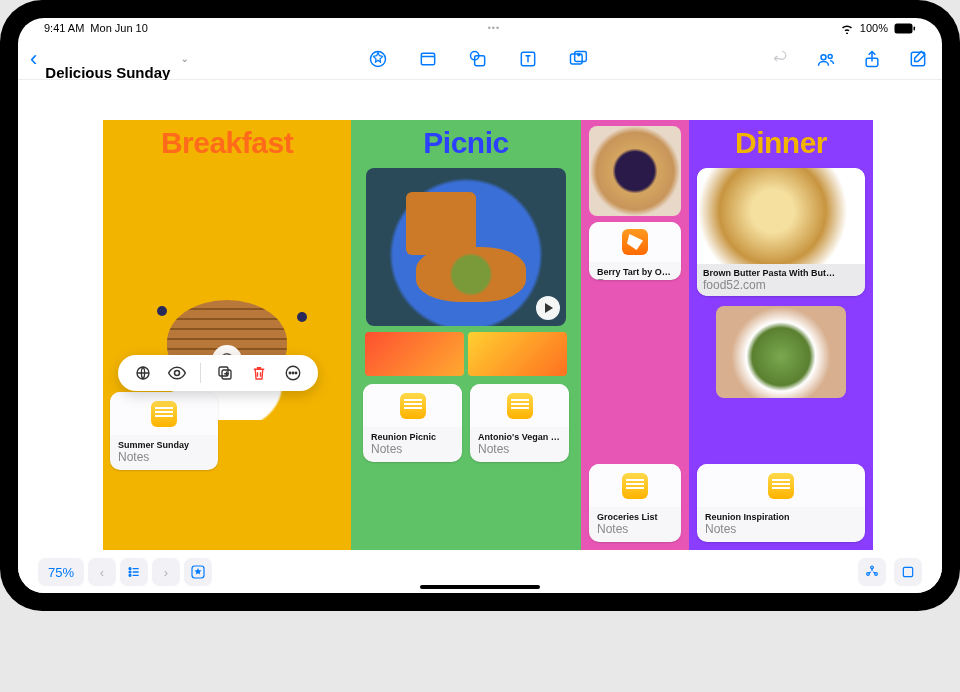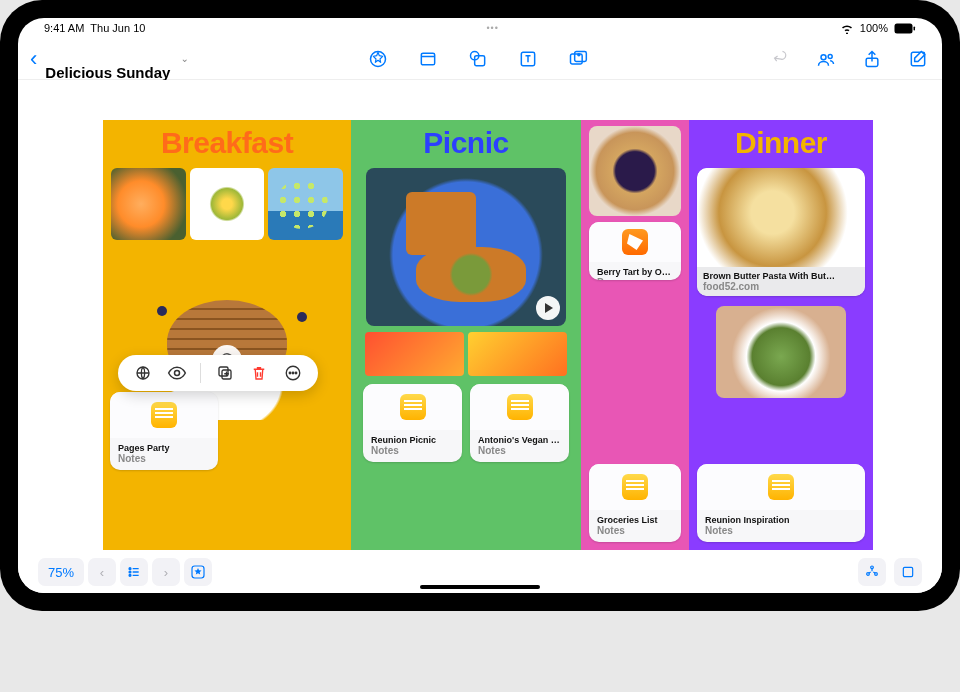--- a/index.html
+++ b/index.html
@@ -62,21 +62,21 @@
     background: #fff;
   }
   .board {
     position: absolute;
     left: 85px; top: 40px;
     width: 770px; height: 430px;
     display: flex;
   }
   .section { height: 100%; display: flex; flex-direction: column; padding-top: 6px; }
   .section h2 { font-size: 30px; font-weight: 700; text-align: center; margin-bottom: 8px; letter-spacing: -0.5px;}
-  .sec-breakfast { width: 248px; background: #f3b400; }
+  .sec-breakfast { width: 248px; background: #f3b400; align-items: center; }
   .sec-breakfast h2 { color: #ff6b1a; }
   .sec-lunch { width: 230px; background: #5fc267; }
   .sec-lunch h2 { color: #2c40ff; }
   .sec-tea { width: 108px; background: #e856b5; }
   .sec-tea h2 { color: #101010; font-size:28px;}
   .sec-dinner { width: 184px; background: #8a3cff; }
   .sec-dinner h2 { color: #f3b400; }
   
   .row3 { display:flex; gap:4px; padding: 0 8px; }
   .food-thumb { flex:1; border-radius:6px; height:72px; }
@@ -103,21 +103,21 @@
     background: #f7f7f9;
     border-radius: 10px;
     box-shadow: 0 1px 2px rgba(0,0,0,0.15);
     overflow:hidden;
     display:flex;
     flex-direction:column;
   }
   .card .card-top { flex:1; display:flex; align-items:center; justify-content:center; background:#fcfcfe; min-height:40px;}
   .card .card-bottom { padding: 5px 8px 6px; }
   .card .card-title { font-size: 9px; font-weight:600; color:#111; white-space:nowrap; overflow:hidden; text-overflow:ellipsis;}
-  .card .card-sub { font-size: 10px; color:#888;font-weight:bold; }
+  .card .card-sub { font-size: 12px; color:#888; }
   .notes-icon { width:26px; height:26px; background: linear-gradient(#ffd94a,#ffb300); border-radius:6px; position:relative;}
   .notes-icon::after{content:""; position:absolute; left:4px; top:6px; width:18px; height:2px; background:#fff; box-shadow: 0 4px 0 #fff, 0 8px 0 #fff;}
   .pages-icon { width:26px; height:26px; background: linear-gradient(#ff9a20,#ff6a00); border-radius:6px; position:relative;}
   .pages-icon::after{content:""; position:absolute; left:5px; top:5px; width:16px; height:16px; background:#fff; clip-path: polygon(15% 0, 100% 40%, 60% 100%, 0 60%);}
   
   .cards-row { display:flex; gap:8px; padding: 4px 12px 8px; }
   .cards-row .card { flex:1; height:78px;}
   
   .single-card-col { padding: 4px 8px 8px; }
   .single-card-col .card { width:100%; height:78px;}
@@ -191,21 +191,21 @@
 </style>
 </head>
 <body>
 
 <div class="device">
   <div class="screen">
 
     <div class="statusbar">
       <div class="left">
         <span>9:41 AM</span>
-        <span>Thu Jun 10</span>
+        <span>Mon Jun 10</span>
       </div>
       <div class="dots">•••</div>
       <div class="right">
         <span class="wifi-icon">
           <svg width="14" height="11" viewBox="0 0 14 11">
               <path d="M7 9.5a1 1 0 100 2 1 1 0 000-2zM4.5 7a5 5 0 015 0l-1 1.2a3.2 3.2 0 00-3 0zM2 4.2a9 9 0 0110 0l-1 1.3a7 7 0 00-8 0z" fill="currentColor"></path>
             </svg>
         </span>
         <span>100%</span>
         <span class="battery-icon">
@@ -389,21 +389,21 @@
           </div>
         </div>
 
       </div>
 
       <div class="card note-summer">
         <div class="card-top">
             <div class="notes-icon"></div>
           </div>
         <div class="card-bottom">
-          <div class="card-title">Pages Party</div>
+          <div class="card-title">Summer Sunday</div>
           <div class="card-sub">Notes</div>
         </div>
         <div class="sel-handle" style="left:-3px; top:-3px;"></div>
         <div class="sel-handle" style="right:-3px; top:-3px;"></div>
         <div class="sel-handle" style="left:-3px; bottom:-3px;"></div>
         <div class="sel-handle" style="right:-3px; bottom:-3px;"></div>
       </div>
 
       <div class="context-toolbar">
         <div class="ctx-btn">

